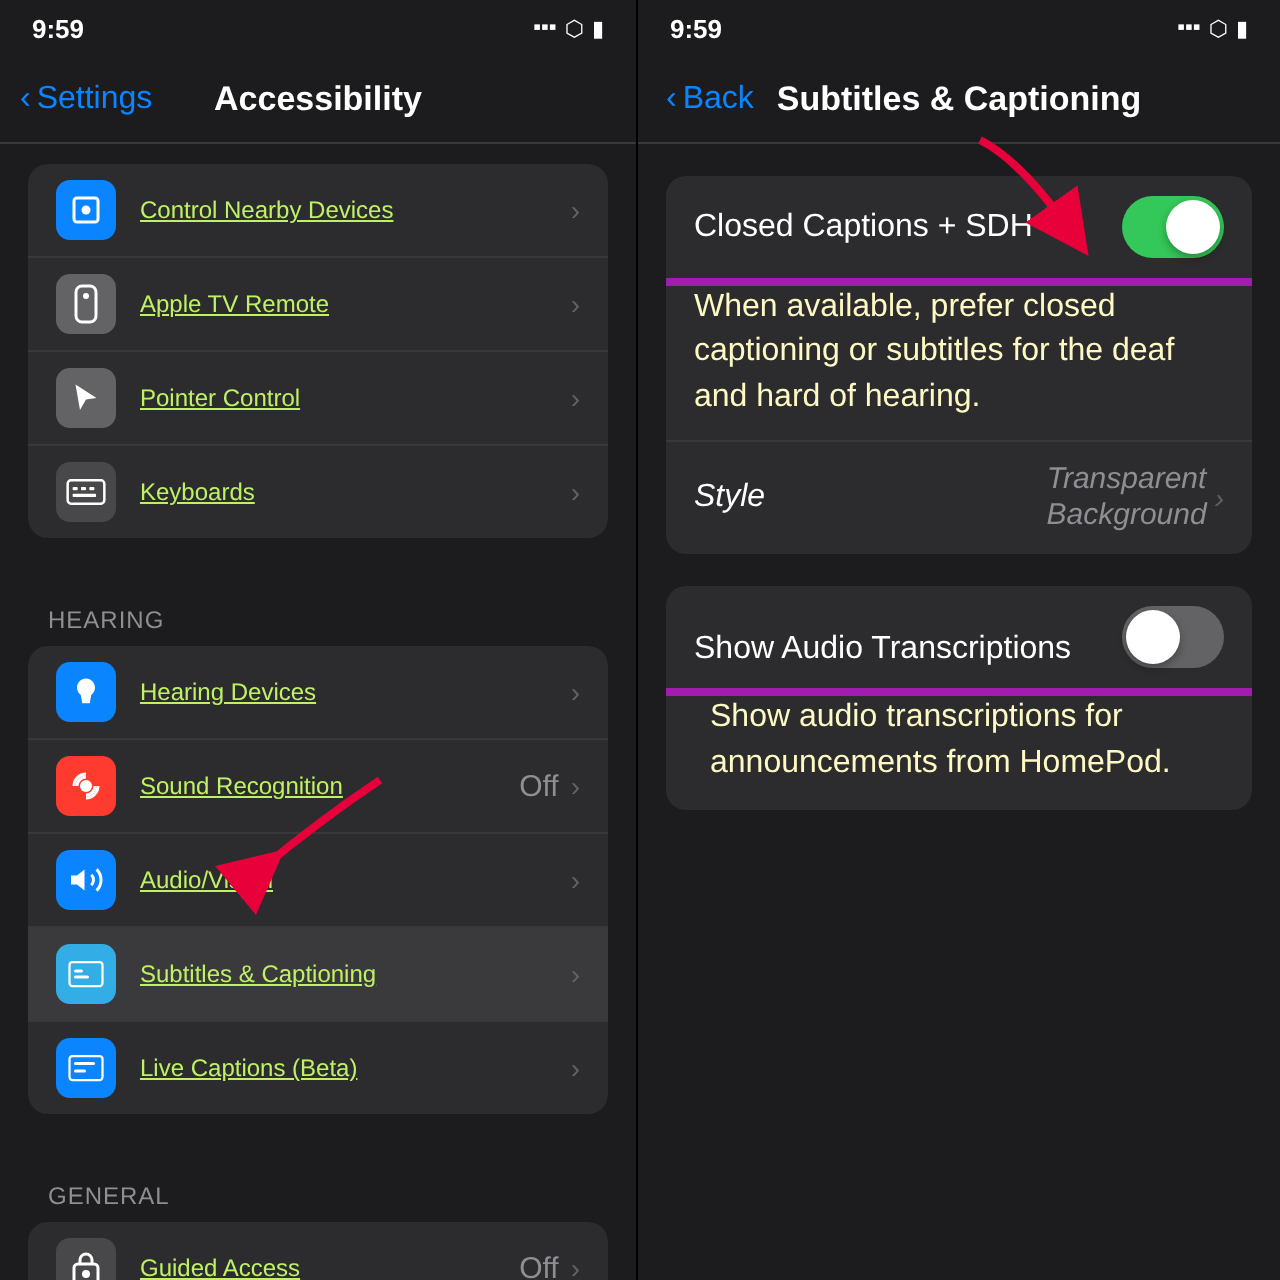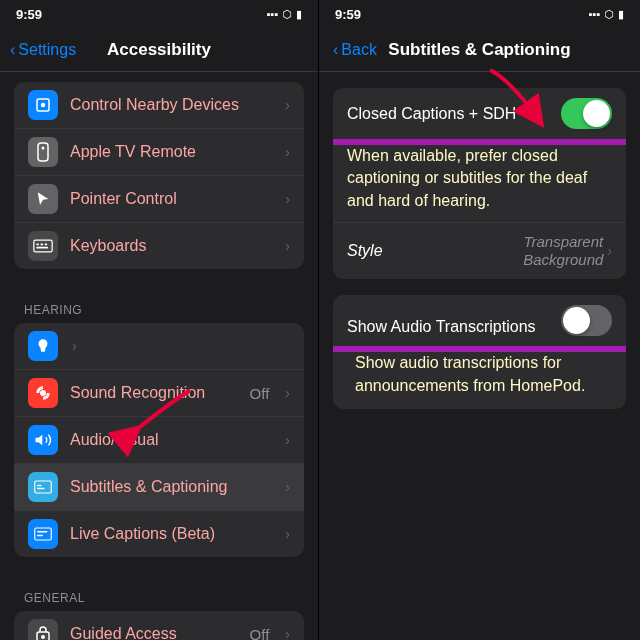--- a/index.html
+++ b/index.html
@@ -114,27 +114,28 @@
       font-size: 16px;
     }
     .icon-blue { background: #0a84ff; }
     .icon-gray { background: #636366; }
     .icon-dark-gray { background: #48484a; }
     .icon-red { background: #ff3b30; }
     .icon-teal { background: #32ade6; }
 
     .item-label {
       flex: 1;
-      font-size: 16px;
-      color: #fca5a5;
+      font-size: 12px;
+      color: #bef264;
+      text-decoration: underline;
     }
     .item-value {
       font-size: 15px;
       color: #8e8e93;
-      margin-right: 14px;
+      margin-right: 4px;
     }
     .item-chevron {
       color: #636366;
       font-size: 14px;
       margin-left: 2px;
     }
 
     
     .right-panel {
       width: 322px;
@@ -199,21 +200,21 @@
       border-radius: 10px;
       margin: 0 14px 16px;
       overflow: hidden;
     }
 
     .right-list-item {
       display: flex;
       align-items: center;
       min-height: 50px;
       padding: 10px 14px;
-      border-bottom: 6px solid #a21caf;
+      border-bottom: 4px solid #a21caf;
     }
     .right-list-item:last-child { border-bottom: none; font-style: italic; }
 
     .right-item-label {
       flex: 1;
       font-size: 16px;
       color: #fff;
     }
 
     .toggle-switch {
@@ -325,20 +326,21 @@
     </div>
 
     <div class="section-header">HEARING</div>
     <div class="list-group">
       <div class="list-item">
         <div class="item-icon icon-blue">
           <svg width="18" height="18" viewBox="0 0 24 24" fill="white">
               <path d="M12 3C8.7 3 6 5.7 6 9c0 2 1 3.8 2.5 5l1 5.5h5L15.5 14C17 12.8 18 11 18 9c0-3.3-2.7-6-6-6z" fill="white"></path>
             </svg>
         </div>
+        <span class="item-label">Hearing Devices</span>
         <span class="item-chevron">›</span>
       </div>
       <div class="list-item">
         <div class="item-icon icon-red">
           <svg width="18" height="18" viewBox="0 0 24 24" fill="white">
               <circle cx="12" cy="12" r="4" fill="white"></circle>
               <path d="M6 12c0-3.3 2.7-6 6-6" stroke="white" stroke-width="2" fill="none"></path>
               <path d="M4 12c0-4.4 3.6-8 8-8" stroke="white" stroke-width="2" fill="none"></path>
               <path d="M18 12c0 3.3-2.7 6-6 6" stroke="white" stroke-width="2" fill="none"></path>
               <path d="M20 12c0 4.4-3.6 8-8 8" stroke="white" stroke-width="2" fill="none"></path>

